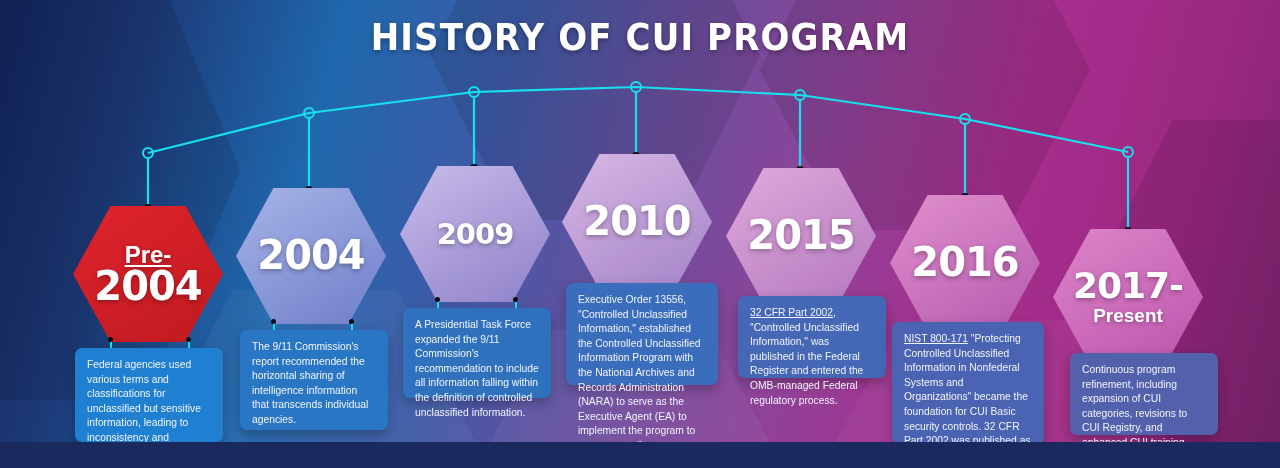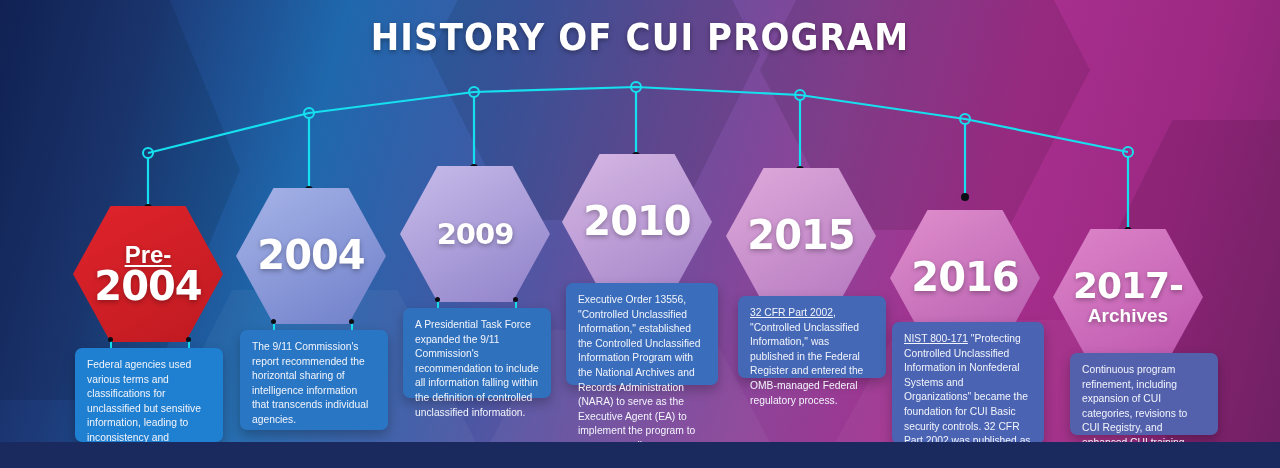--- a/index.html
+++ b/index.html
@@ -132,27 +132,27 @@
   </div>
 
   <div class="hex" style="left:562px;top:154px;width:150px;height:136px;background:linear-gradient(150deg,#d7b8e4,#a483c8);">
     <div class="big" style="font-size:40px;">2010</div>
   </div>
 
   <div class="hex" style="left:726px;top:168px;width:150px;height:136px;background:linear-gradient(150deg,#dfaadb,#b478bf);">
     <div class="big" style="font-size:40px;">2015</div>
   </div>
 
-  <div class="hex" style="left:890px;top:195px;width:150px;height:136px;background:linear-gradient(150deg,#e18fcd,#b45bae);margin-top:15px;">
+  <div class="hex" style="left:890px;top:195px;width:150px;height:136px;background:linear-gradient(150deg,#e18fcd,#b45bae);">
     <div class="big" style="font-size:40px;">2016</div>
   </div>
 
   <div class="hex" style="left:1053px;top:229px;width:150px;height:136px;background:linear-gradient(150deg,#dd85c9,#bc55ad);">
     <div class="big" style="font-size:36px;">2017-</div>
-    <div class="small" style="font-size:19px;margin-top:3px;">Archives</div>
+    <div class="small" style="font-size:19px;margin-top:3px;">Present</div>
   </div>
 
   <div class="pin" style="left:108px;top:337px;height:28px;">
       <div class="bar" style="height:22px;"></div>
       <div class="d1" style="top:0;"></div>
       <div class="d2" style="bottom:0;"></div>
     </div>
   <div class="pin" style="left:186px;top:337px;height:28px;">
       <div class="bar" style="height:22px;"></div>
       <div class="d1" style="top:0;"></div>

